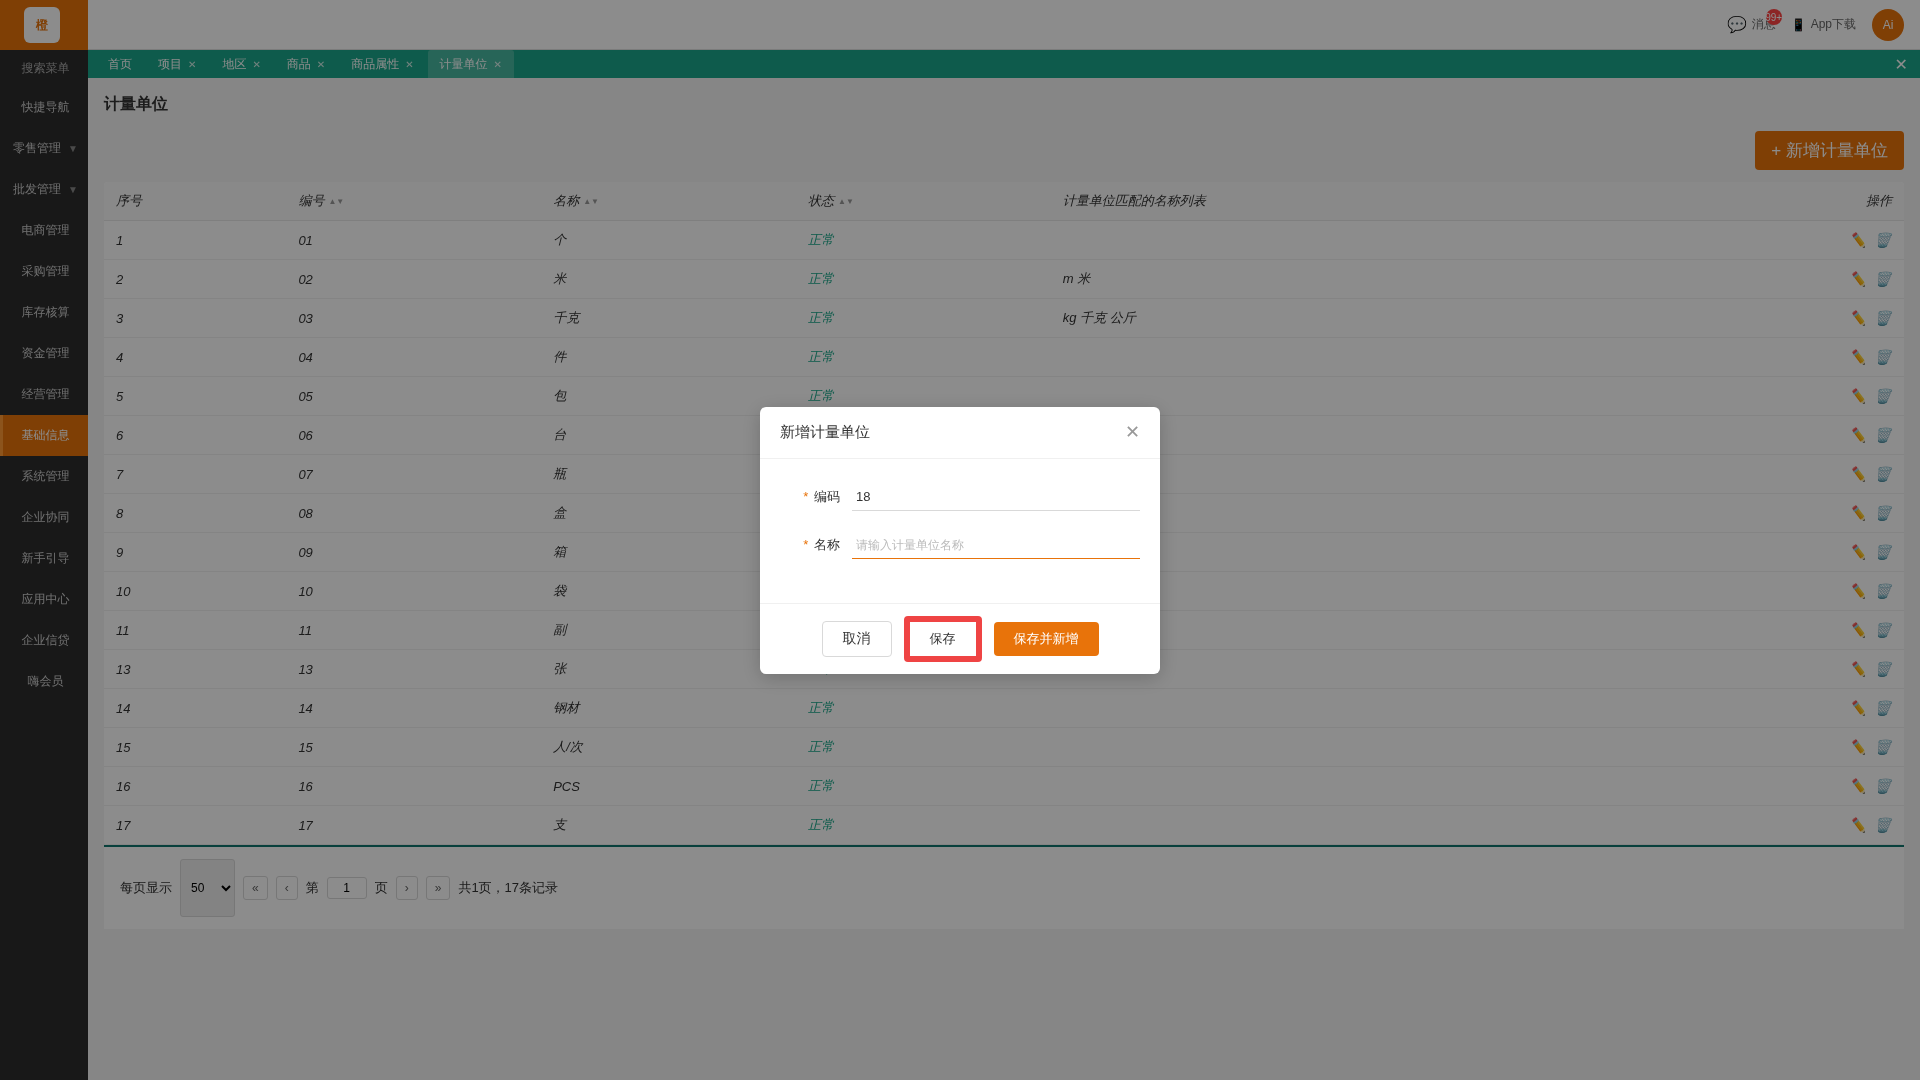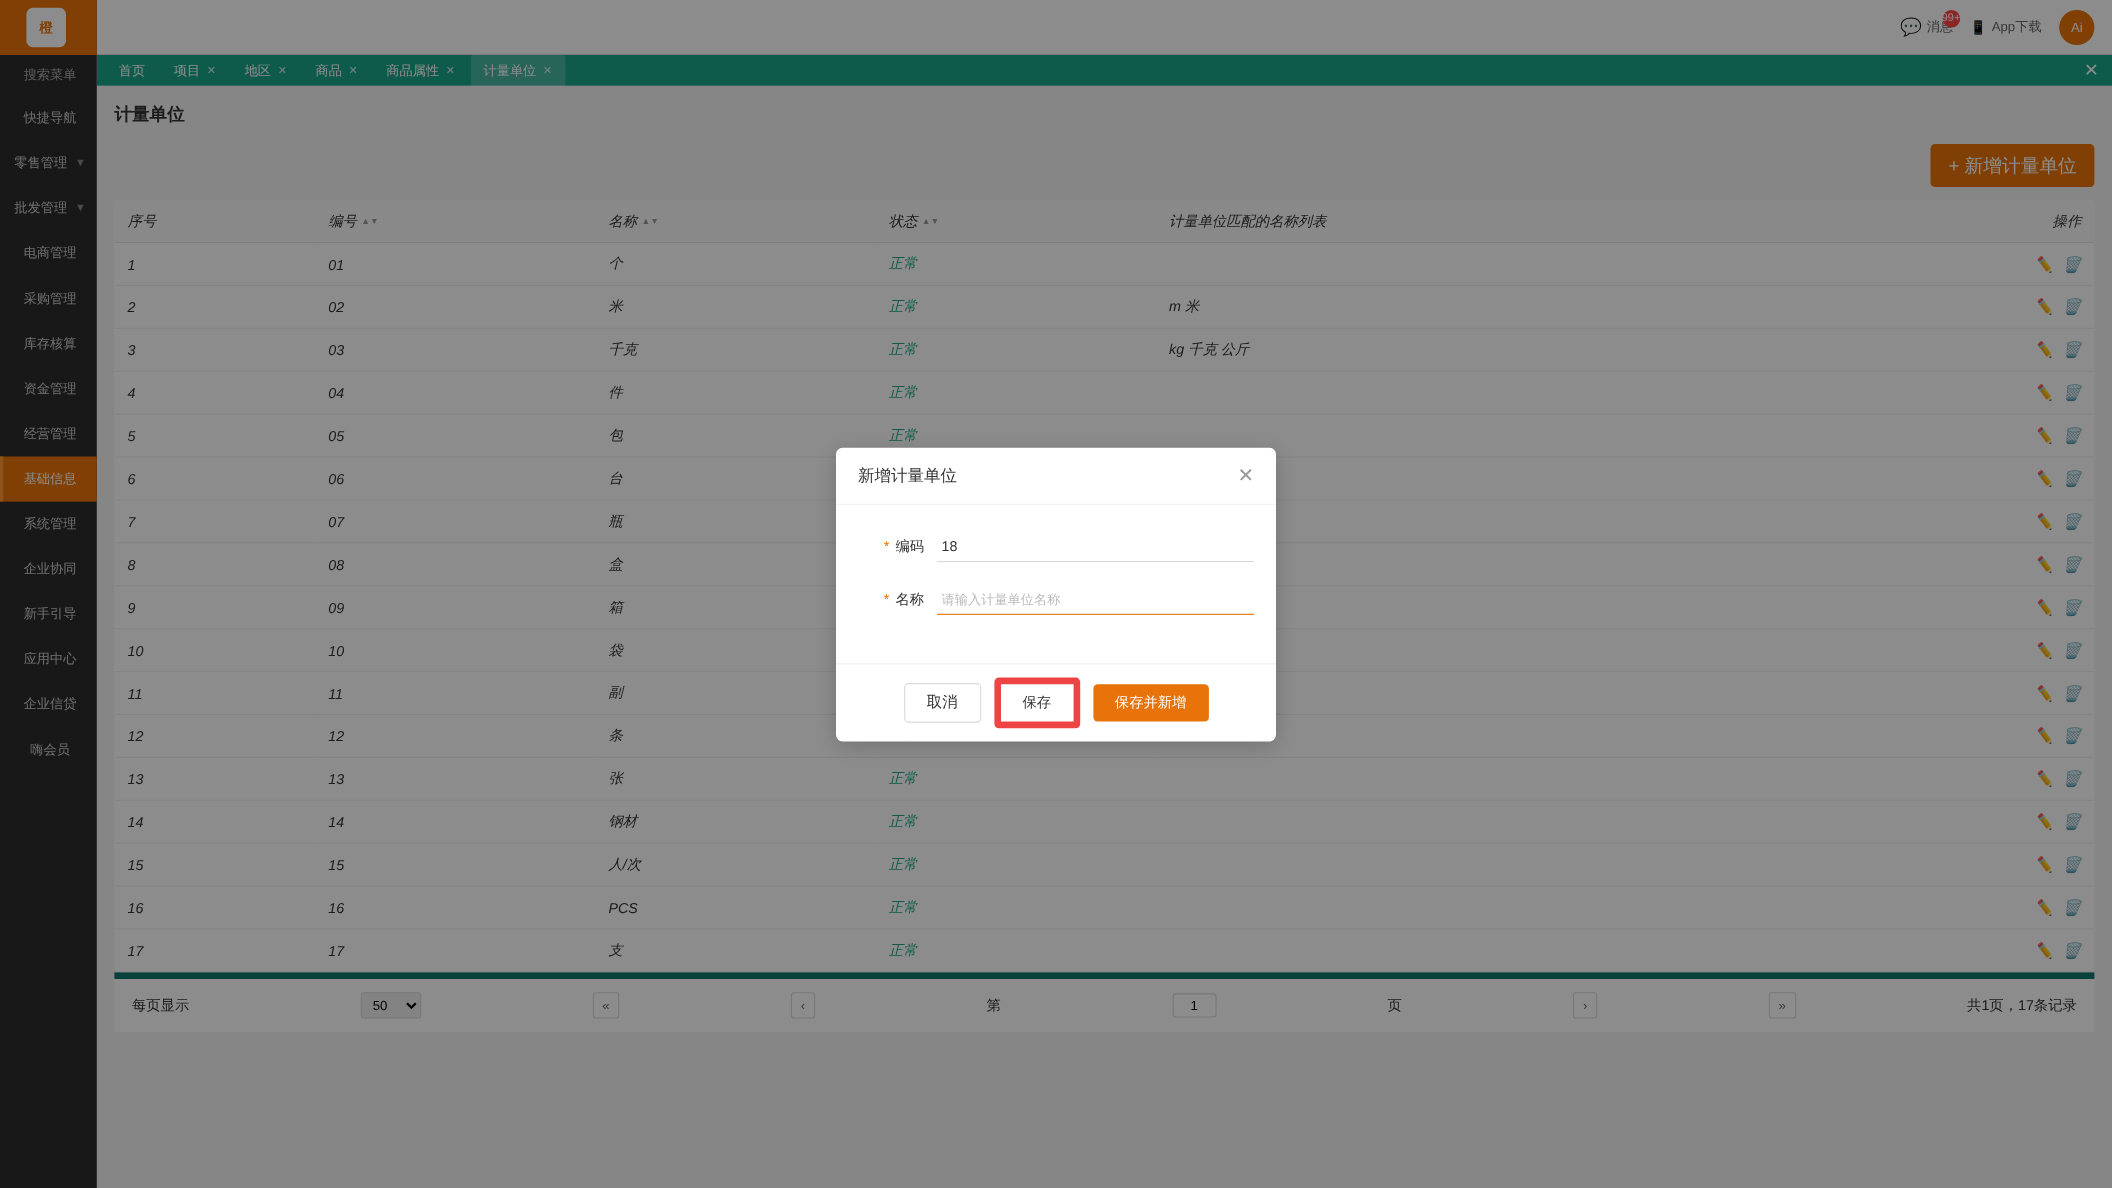--- a/index.html
+++ b/index.html
@@ -46,23 +46,23 @@
     thead tr { background: #fafafa; }
     th { padding: 10px 12px; text-align: left; font-weight: 500; color: #333; font-size: 13px; border-bottom: 1px solid #e8e8e8; white-space: nowrap; }
     th.sortable { cursor: pointer; }
     th .sort-arrows { display: inline-flex; flex-direction: column; margin-left: 4px; font-size: 8px; color: #999; vertical-align: middle; }
     td { padding: 10px 12px; border-bottom: 1px solid #f0f0f0; color: #333; font-size: 13px; }
     .status-normal { color: #1ba78a; }
     .action-icons { display: flex; gap: 8px; }
     .action-icon { color: #999; cursor: pointer; font-size: 14px; }
 
     
-    .pagination { display: flex; align-items: center; justify-content: space-between; padding: 12px 16px; background: #fff; border-top: 6px solid #0f766e; gap: 8px; font-size: 13px; color: #333; }
+    .pagination { display: flex; align-items: center; justify-content: flex-start; padding: 12px 16px; background: #fff; border-top: 2px solid #0f766e; gap: 8px; font-size: 13px; color: #333; }
     .pagination-btn { padding: 4px 8px; border: 1px solid #d9d9d9; background: white; cursor: pointer; border-radius: 3px; color: #666; font-size: 12px; }
-    .page-size-select { border: 1px solid #d9d9d9; padding: 3px 6px; border-radius: 3px; font-size: 12px; }
+    .page-size-select { border: 1px solid #d9d9d9; padding: 20px 6px; border-radius: 3px; font-size: 12px; }
     .page-input { width: 40px; border: 1px solid #d9d9d9; padding: 3px 6px; border-radius: 3px; text-align: center; font-size: 12px; }
 
     
     .modal-overlay { position: fixed; top: 0; left: 0; width: 100%; height: 100%; background: rgba(0,0,0,0.45); display: flex; align-items: center; justify-content: center; z-index: 1000; }
     .modal { background: white; border-radius: 6px; width: 400px; box-shadow: 0 4px 20px rgba(0,0,0,0.2); }
     .modal-header { padding: 16px 20px; border-bottom: 1px solid #f0f0f0; display: flex; align-items: center; justify-content: space-between; }
     .modal-title { font-size: 15px; font-weight: 500; color: #333; }
     .modal-close { cursor: pointer; color: #999; font-size: 18px; line-height: 1; }
     .modal-body { padding: 24px 20px; }
     .form-row { display: flex; align-items: center; margin-bottom: 20px; }
@@ -341,33 +341,20 @@
       <td><span class="status-normal">正常</span></td>
       <td></td>
       <td style="text-align:right;">
         <div class="action-icons" style="justify-content:flex-end;">
           <span class="action-icon" title="编辑">✏️</span>
           <span class="action-icon" title="删除">🗑️</span>
         </div>
       </td>
     </tr>
             <tr>
-      <td>12</td>
-      <td>12</td>
-      <td>条</td>
-      <td><span class="status-normal">正常</span></td>
-      <td></td>
-      <td style="text-align:right;">
-        <div class="action-icons" style="justify-content:flex-end;">
-          <span class="action-icon" title="编辑">✏️</span>
-          <span class="action-icon" title="删除">🗑️</span>
-        </div>
-      </td>
-    </tr>
-            <tr>
       <td>13</td>
       <td>13</td>
       <td>张</td>
       <td><span class="status-normal">正常</span></td>
       <td></td>
       <td style="text-align:right;">
         <div class="action-icons" style="justify-content:flex-end;">
           <span class="action-icon" title="编辑">✏️</span>
           <span class="action-icon" title="删除">🗑️</span>
         </div>

